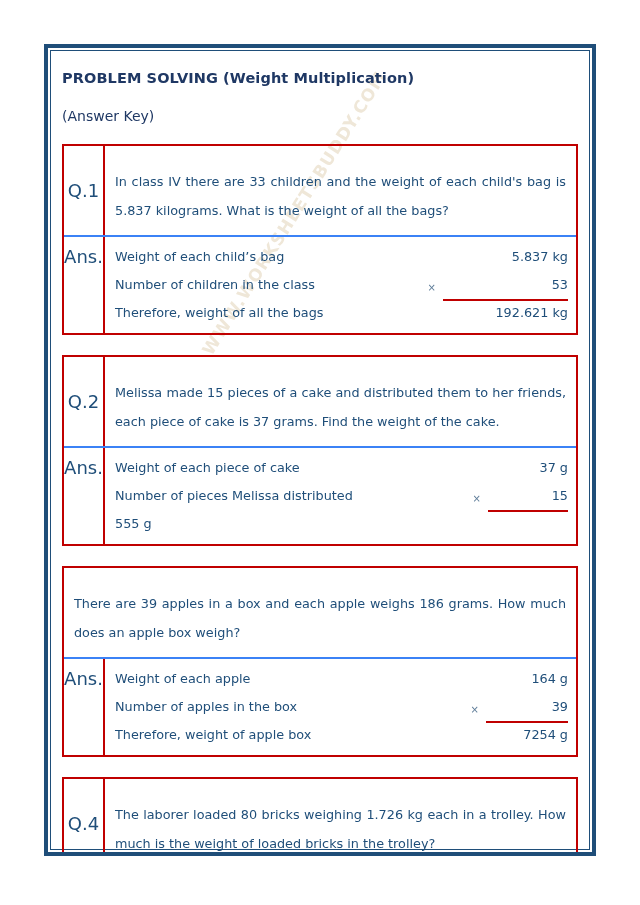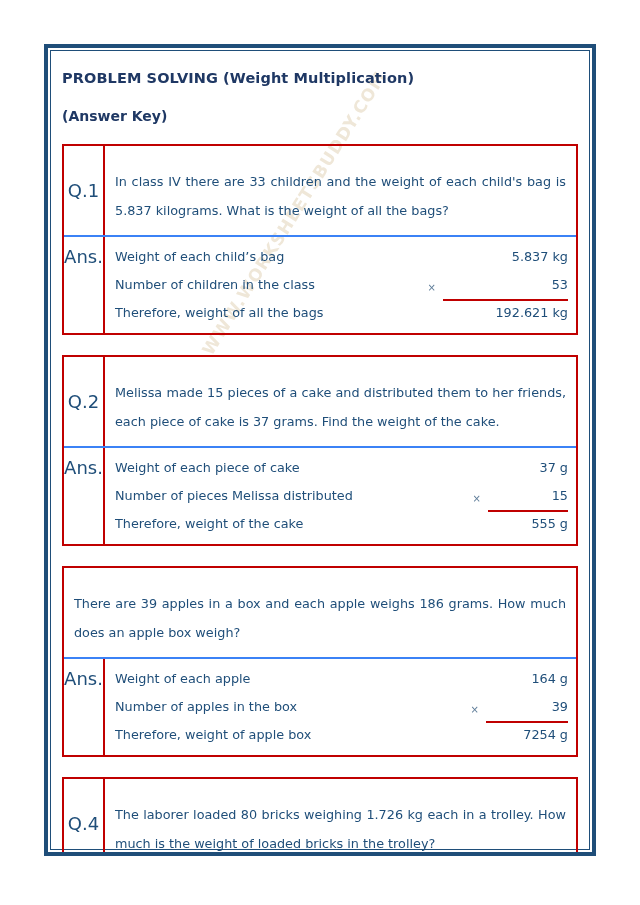--- a/index.html
+++ b/index.html
@@ -67,21 +67,21 @@
   .title-wrap { position: relative; z-index: 2; text-align: left; }
   .doc-title {
     font-size: 14.5px;
     font-weight: bold;
     color: #1F3864;
     padding-top: 8px;
     letter-spacing: 0.1px;
   }
   .doc-subtitle {
     font-size: 14px;
-    font-weight: bold;
+    font-weight: normal;
     color: #1F3864;
     padding-top: 22px;
     padding-bottom: 20px;
   }
 
   
   .qblock {
     position: relative;
     z-index: 2;
     border: 2px solid #C00000;
@@ -222,21 +222,20 @@
                 </div>
                 <div class="ansline op-row">
                   <span class="op-sign" style="right: 95px;">×</span>
                   <span class="ans-desc">Number of pieces Melissa distributed</span>
                   <span class="ans-val">15</span>
                 </div>
                 <div class="rule-row">
                   <div class="rule" style="width: 80px; right: 8px;"></div>
                 </div>
                 <div class="ansline">
-                  <span class="ans-desc">Therefore, weight of the cake</span>
                   <span class="ans-val">555 g</span>
                 </div>
               </div>
             </div>
           </div>
           <div class="qblock">
             <div class="qrow">
               <div class="body-cell">
                 <div class="qtext">There are 39 apples in a box and each apple weighs 186 grams. How much does an apple box weigh?</div>
               </div>

